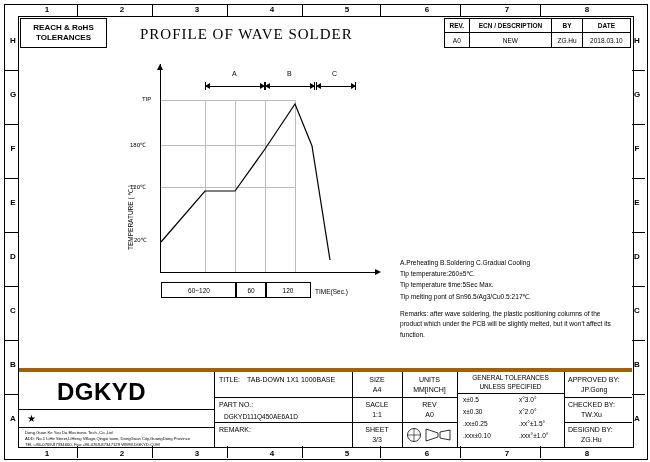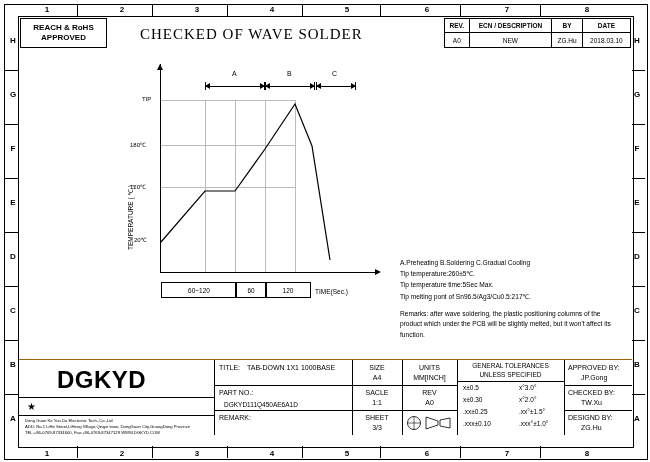--- a/index.html
+++ b/index.html
@@ -36,21 +36,21 @@
   .arrowcap{position:absolute;top:0;width:1px;height:8px;background:#000;}
   .arrowhead{position:absolute;width:0;height:0;border-top:3px solid transparent;border-bottom:3px solid transparent;top:1px;}
   .ahl{border-right:5px solid #000;left:0;}
   .ahr{border-left:5px solid #000;right:0;}
   .timebox{position:absolute;border:1px solid #000;height:14px;font-size:6.5px;display:flex;align-items:center;justify-content:center;}
   
   .notes{position:absolute;left:400px;top:258px;width:222px;font-size:6.6px;line-height:1.55;}
   .notes p{margin:0 0 1px 0;}
   .notes .rem{margin-top:7px;line-height:1.6;}
   
-  .tblock{position:absolute;left:19px;bottom:27px;width:613px;height:75px;border-top:1px solid #a16207;}
+  .tblock{position:absolute;left:19px;bottom:15px;width:613px;height:75px;border-top:4px solid #a16207;}
   .tb-col{position:absolute;top:0;bottom:0;border-left:1px solid #000;}
   .logo{position:absolute;left:38px;top:6px;font-size:24px;font-weight:bold;font-family:"Liberation Sans",sans-serif;letter-spacing:0.5px;}
   .cn-line{position:absolute;left:6px;top:40px;width:190px;text-align:center;font-size:9px;font-weight:bold;}
   .addr{position:absolute;left:6px;top:58px;width:192px;font-size:4.2px;line-height:1.5;}
   .star{position:absolute;left:8px;top:41px;font-size:10px;}
   .fieldlbl{position:absolute;font-size:7px;}
   .fieldval{position:absolute;font-size:7px;}
   .hline{position:absolute;background:#000;height:1px;}
   .ctr{text-align:center;}
   .tol{position:absolute;font-size:6.5px;}
@@ -124,39 +124,39 @@
   <div class="tick" style="left:77px;top:446px;width:1px;height:12px;"></div>
   <div class="tick" style="left:152px;top:446px;width:1px;height:12px;"></div>
   <div class="tick" style="left:227px;top:446px;width:1px;height:12px;"></div>
   <div class="tick" style="left:302px;top:446px;width:1px;height:12px;"></div>
   <div class="tick" style="left:380px;top:446px;width:1px;height:12px;"></div>
   <div class="tick" style="left:460px;top:446px;width:1px;height:12px;"></div>
   <div class="tick" style="left:540px;top:446px;width:1px;height:12px;"></div>
 
   <div class="compliant">
     <div>REACH &amp; RoHS</div>
-    <div>APPROVED</div>
+    <div>TOLERANCES</div>
   </div>
 
   <div class="revtab">
     <div class="rrow">
       <div class="rcell head c1">REV.</div>
       <div class="rcell head c2">ECN / DESCRIPTION</div>
       <div class="rcell head c3">BY</div>
       <div class="rcell head c4">DATE</div>
     </div>
     <div class="rrow">
       <div class="rcell c1">A0</div>
       <div class="rcell c2">NEW</div>
       <div class="rcell c3">ZG.Hu</div>
       <div class="rcell c4">2018.03.10</div>
     </div>
   </div>
 
-  <div class="maintitle">CHECKED OF WAVE SOLDER</div>
+  <div class="maintitle">PROFILE OF WAVE SOLDER</div>
 
   <div id="chart">
 
     <div class="axis" style="left:40px;top:4px;width:1px;height:208px;"></div>
     <div class="axis" style="left:37px;top:4px;width:0;height:0;border-left:3px solid transparent;border-right:3px solid transparent;border-bottom:6px solid #000;background:transparent;"></div>
 
     <div class="axis" style="left:40px;top:212px;width:215px;height:1px;"></div>
     <div class="axis" style="left:255px;top:209px;width:0;height:0;border-top:3px solid transparent;border-bottom:3px solid transparent;border-left:6px solid #000;background:transparent;"></div>
 
     <div class="gl" style="left:85px;top:40px;width:1px;height:172px;"></div>

